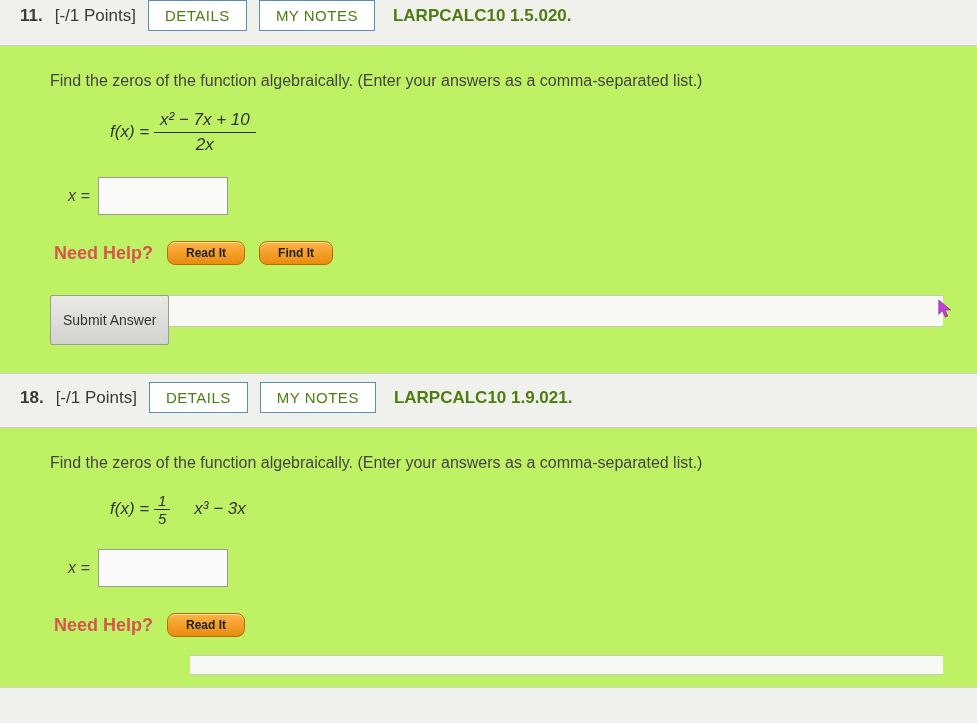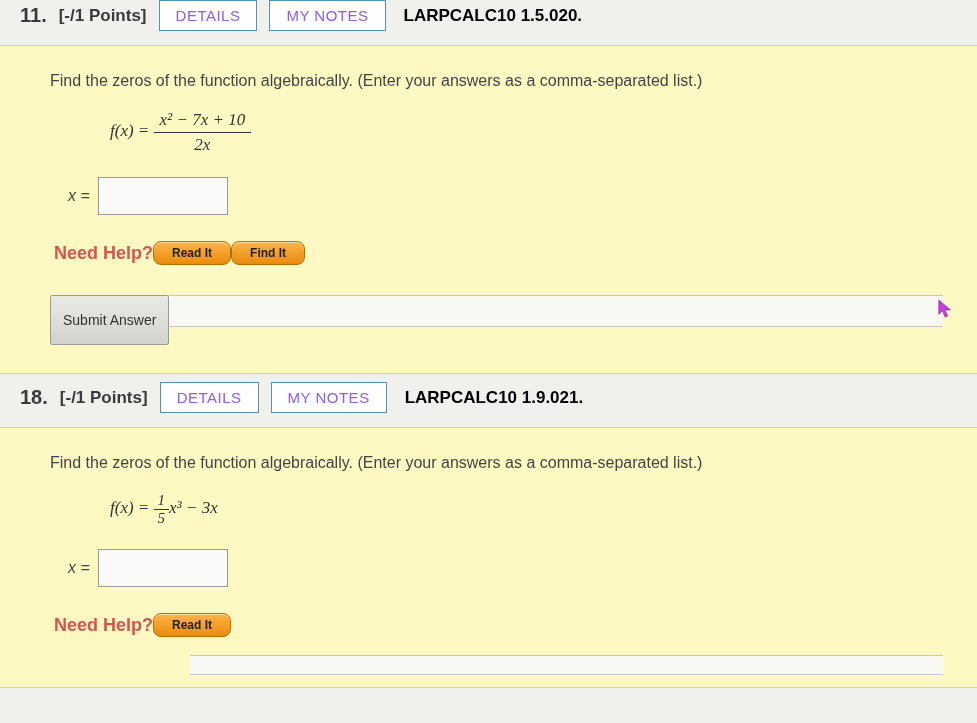--- a/index.html
+++ b/index.html
@@ -12,61 +12,60 @@
     }
     .question-header {
       display: flex;
       align-items: center;
       gap: 12px;
       padding: 8px 20px 14px 20px;
       border-bottom: 1px solid #d0d0cc;
     }
     .qnum {
       font-weight: bold;
-      font-size: 20px;
+      font-size: 17px;
       color: #3a3a3a;
     }
     .points {
-      font-weight: bold;
+      font-weight: normal;
       font-size: 17px;
       color: #3a3a3a;
     }
     .hbtn {
       border: 1.5px solid #5a8fb5;
       background: #fff;
-      color: #8b5cf6;
+      color: #4d7c0f;
       padding: 6px 16px;
       font-size: 15px;
       font-weight: 500;
       letter-spacing: 0.5px;
       cursor: pointer;
     }
     .book-ref {
       font-weight: bold;
       font-size: 17px;
-      color: #000000;
+      color: #4d7c0f;
       margin-left: 6px;
     }
     .question-body {
       padding: 26px 34px 28px 50px;
       border-bottom: 1px solid #d0d0cc;
-      background: #fef9c3;
+      background: #bef264;
       position: relative;
     }
     .prompt {
       color: #444;
       font-size: 16px;
       margin-bottom: 20px;
     }
     .formula-row {
       margin: 16px 0 22px 60px;
       font-style: italic;
       font-size: 17px;
       color: #333;
-      font-family: Liberation Serif, serif;
     }
     .formula-row .var { font-style: italic; }
     .frac {
       display: inline-block;
       vertical-align: middle;
       text-align: center;
       margin-left: 0;
     }
     .frac .num {
       border-bottom: 1.2px solid #333;
@@ -89,20 +88,21 @@
       height: 38px;
       margin-left: 8px;
       border: 1.5px solid #9a9a95;
       background: #fafaf8;
       padding: 4px 6px;
       font-size: 15px;
     }
     .need-help-row {
       display: flex;
       align-items: center;
+      gap: 14px;
       margin: 12px 0 30px 4px;
     }
     .need-help {
       color: #d9534f;
       font-weight: bold;
       font-size: 18px;
     }
     .help-btn {
       background: linear-gradient(#ffb347,#e88c0e);
       border: 1px solid #b56f00;
@@ -199,21 +199,21 @@
 </div>
 
 <div class="question-body" style="padding-bottom:12px;">
   <div class="prompt">Find the zeros of the function algebraically. (Enter your answers as a comma-separated list.)</div>
 
   <div class="formula-row" style="margin-left:60px;">
     <span class="var">f(x) =</span>
     <span class="frac" style="font-size:15px;">
       <span class="num" style="padding:0 4px 0 4px;">1</span>
       <span class="den" style="padding:0 4px;">5</span>
-    </span><span style="font-style:italic;">x³ − 3x</span>
+    </span><span style="font-style:italic;margin-left:24px;">x³ − 3x</span>
   </div>
 
   <div class="answer-row">
     <span>x =</span>
     <input class="answer-input" type="text" style="">
   </div>
 
   <div class="need-help-row" style="margin-bottom:18px;">
     <span class="need-help">Need Help?</span>
     <button class="help-btn">Read It</button>

